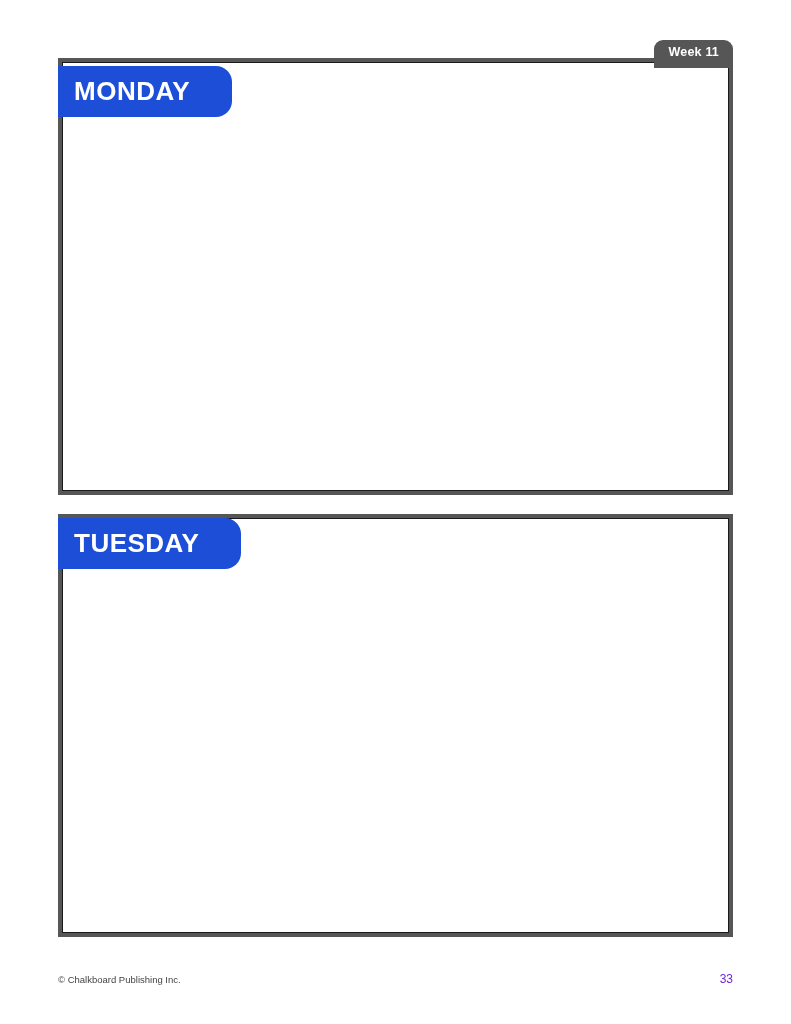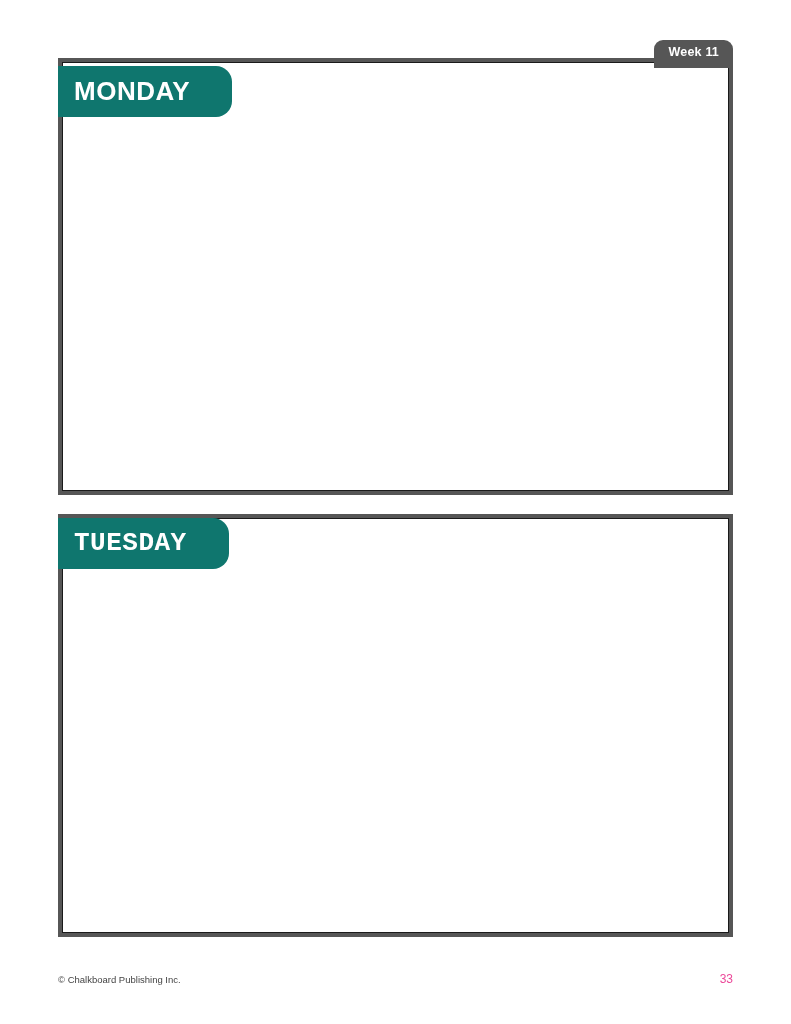--- a/index.html
+++ b/index.html
@@ -54,32 +54,32 @@
     background: #ffffff;
     height: 100%;
     box-sizing: border-box;
     padding: 0;
   }
   #monday-box { top: 58px; height: 437px; }
   #tuesday-box { top: 514px; height: 423px; }
 
   .day-banner {
     position: absolute;
-    background: #0f766e;
+    background: #1d4ed8;
     color: #ffffff;
     font-weight: bold;
     font-size: 26px;
     letter-spacing: 0.5px;
     line-height: 1;
     padding: 12px 42px 13px 16px;
     border-radius: 0 16px 16px 0;
     z-index: 4;
   }
   #monday-banner { left: 58px; top: 66px; }
-  #tuesday-banner { left: 58px; top: 518px; font-family: Liberation Mono, monospace; }
+  #tuesday-banner { left: 58px; top: 518px; }
 
   .content {
     position: absolute;
     left: 0; right: 0;
     box-sizing: border-box;
     padding: 0 26px;
   }
   #monday-content { top: 112px; left: 58px; width: 675px; }
   #tuesday-content { top: 560px; left: 58px; width: 675px; }
 
@@ -150,21 +150,21 @@
     right: 58px;
     top: 972px;
     display: flex;
     justify-content: space-between;
     align-items: baseline;
     font-size: 9.5px;
     color: #444444;
   }
   .footer .pagenum {
     font-size: 12px;
-    color: #ec4899;
+    color: #6d28d9;
   }
 </style>
 </head>
 <body>
 
 <div class="page">
 
   <div class="week-tab">Week 11</div>
 
   <div class="daybox" id="monday-box">

